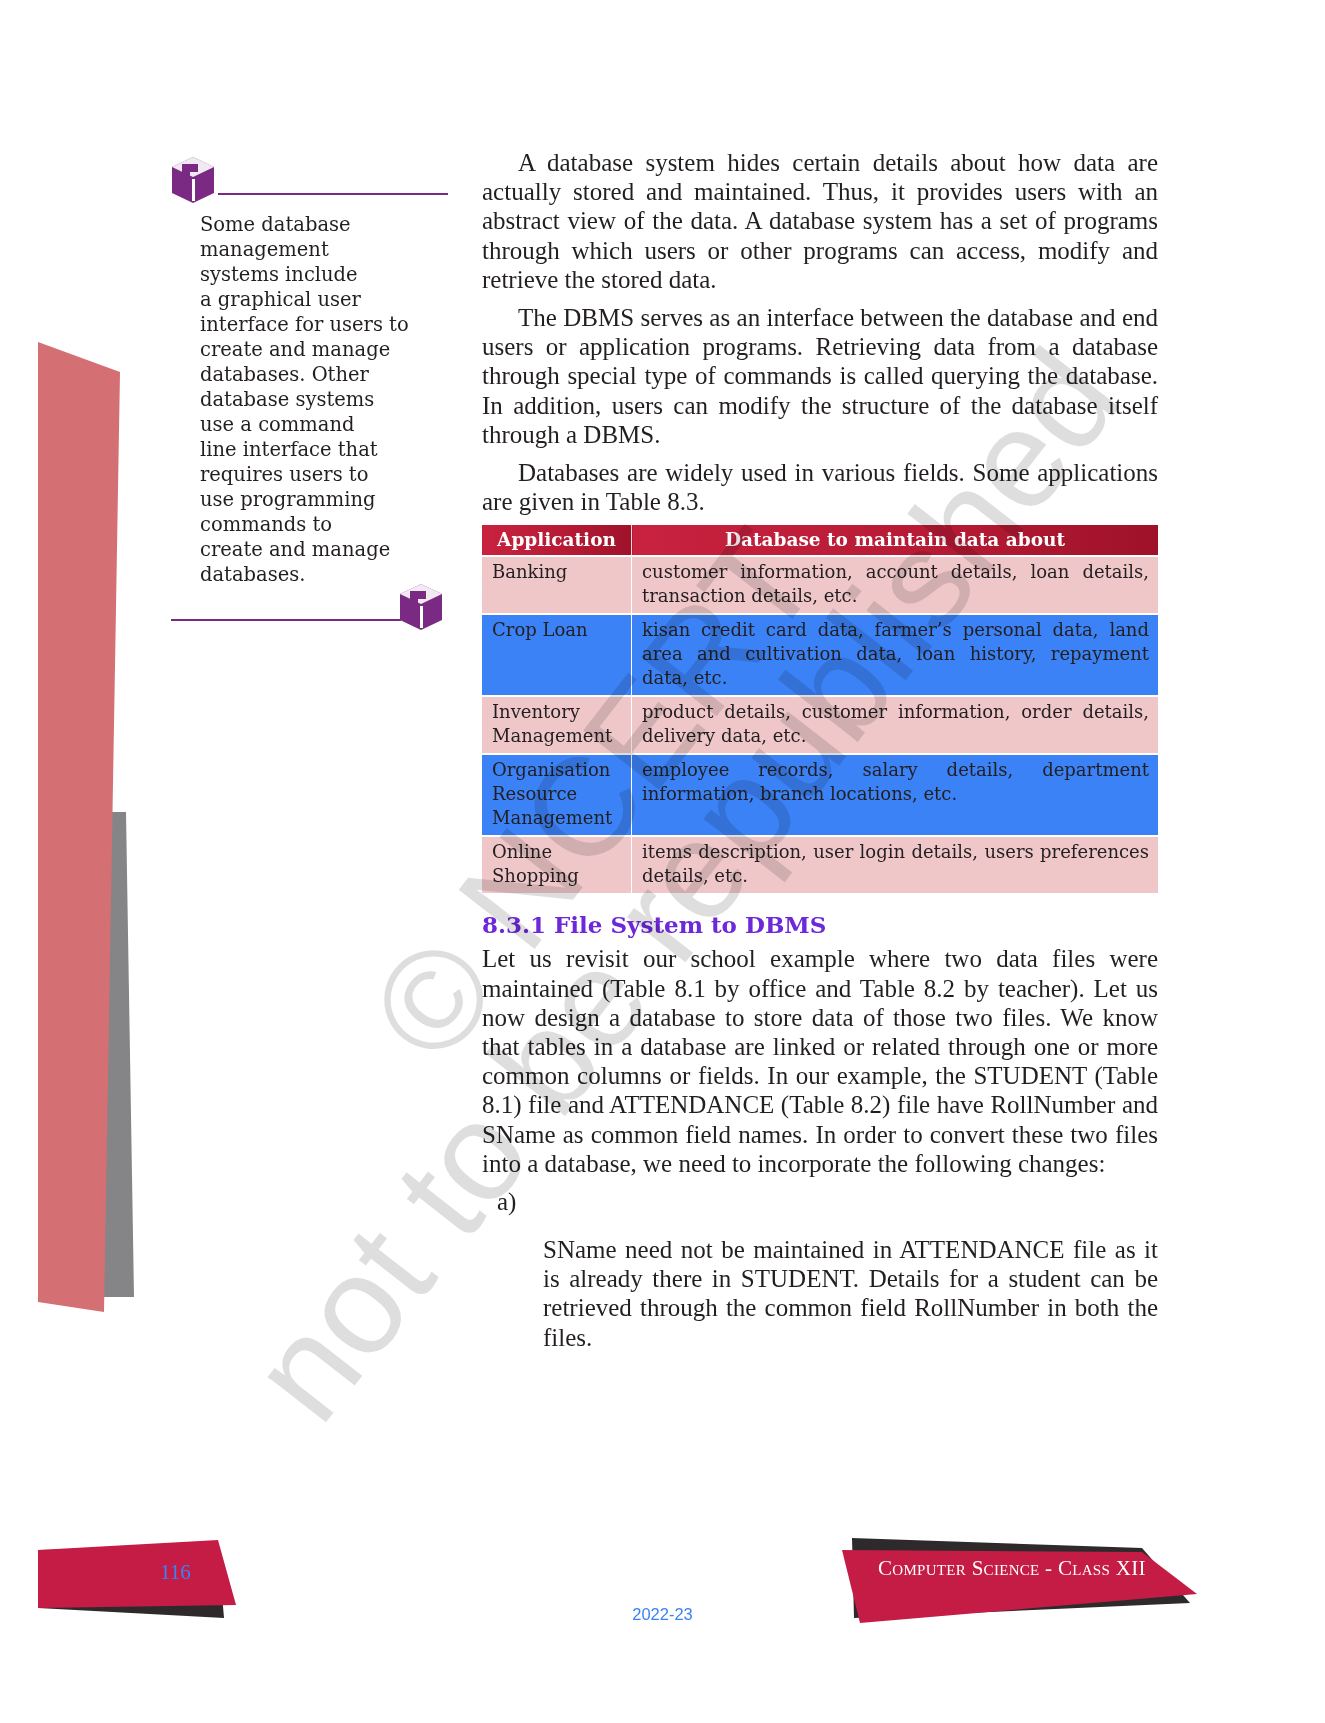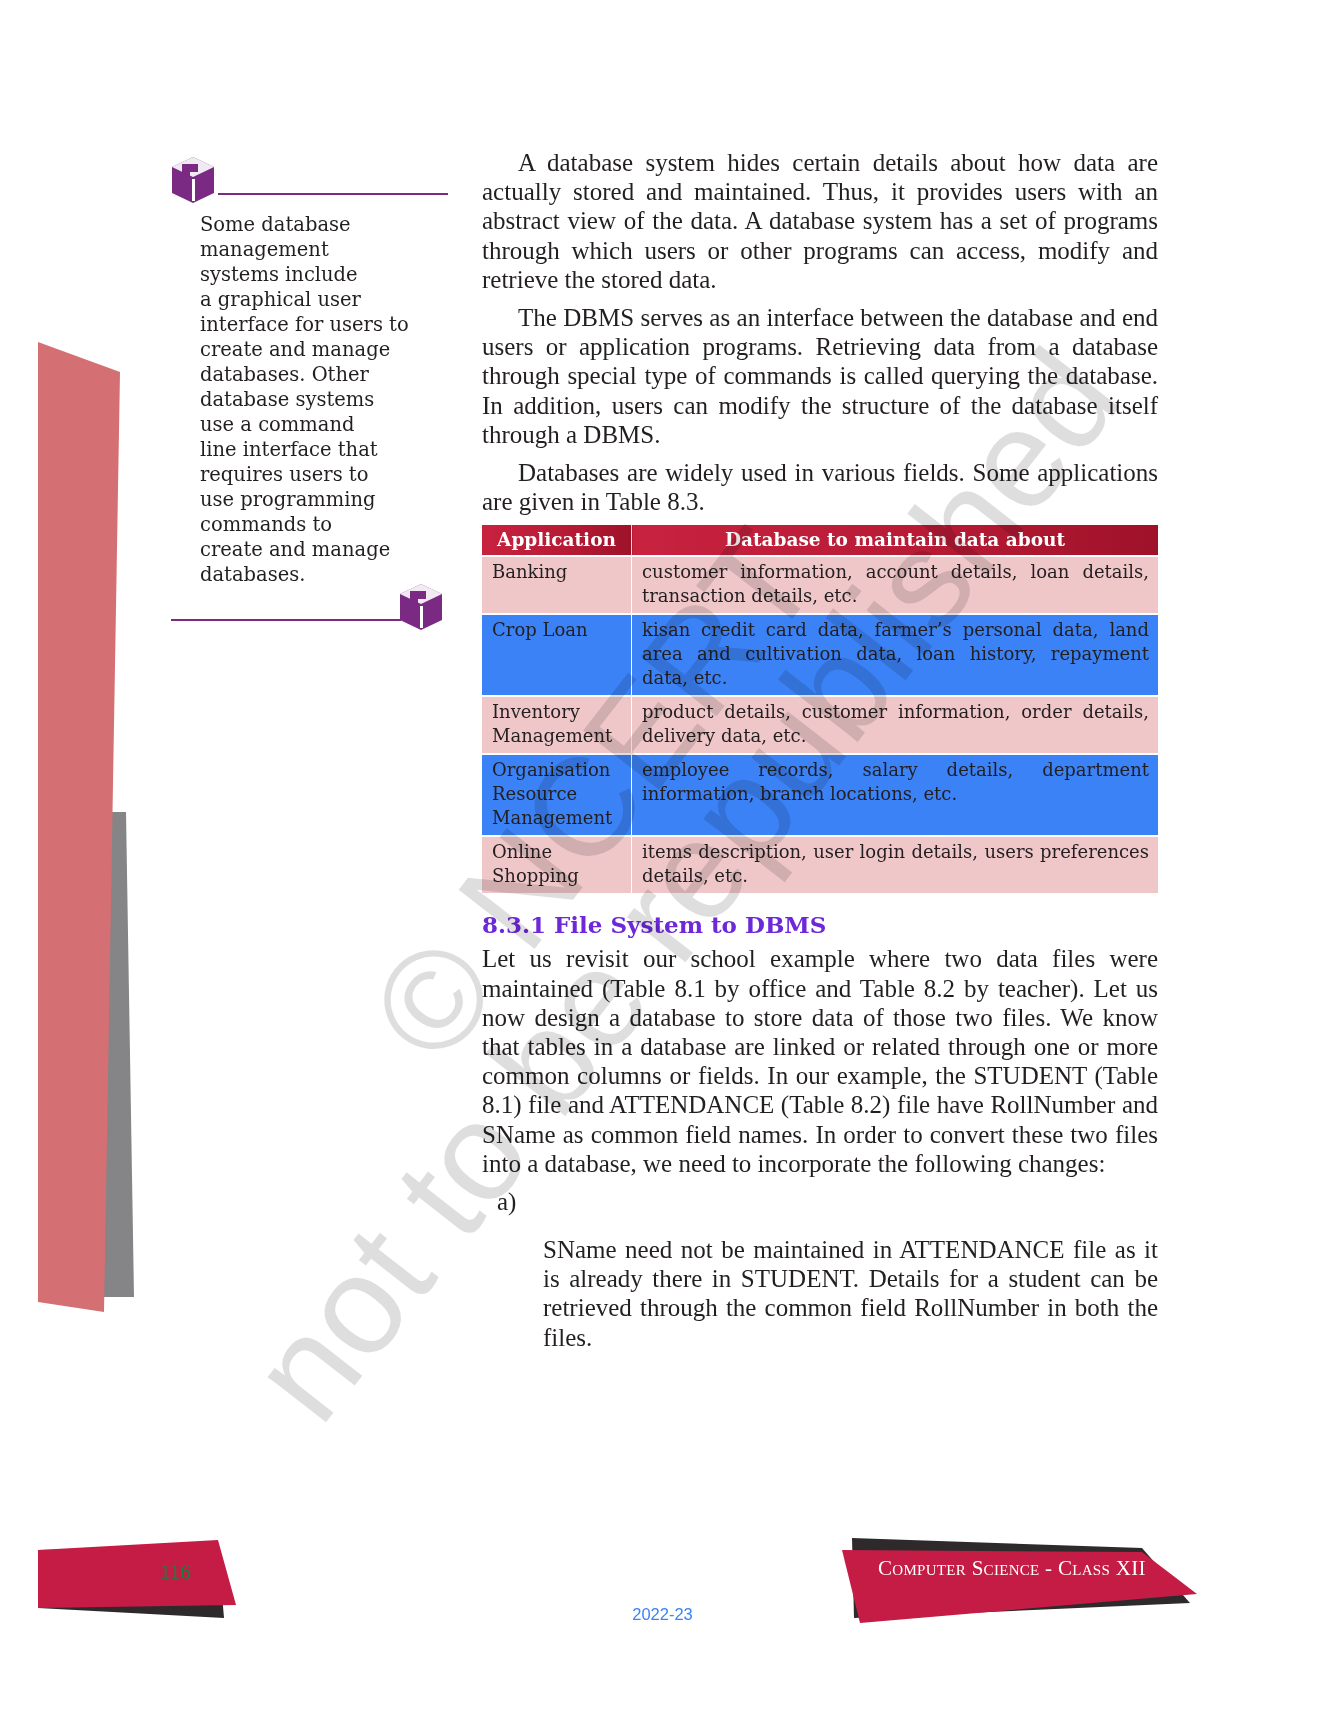--- a/index.html
+++ b/index.html
@@ -25,21 +25,21 @@
   table.apps tr.even td { background:#3b82f6; }
   table.apps td.app { width:130px; }
 
   .section-heading { font-family:"DejaVu Serif", serif; font-weight:bold; color:#6d28d9; font-size:23px; margin:18px 0 6px 0; }
   .list-item { display:flex; font-family:"Liberation Serif", serif; font-size:25px; line-height:29.2px; margin-top:6px; }
   .list-marker { width:46px; flex:none; padding-left:15px; }
   .list-text { flex:1; text-align:justify;margin-top:48px; }
 
   .footer-left { position:absolute; left:38px; top:1540px; width:200px; height:80px; }
   .footer-right { position:absolute; left:842px; top:1538px; width:360px; height:85px; }
-  .page-number { position:absolute; left:160px; top:1560px; color:#15803d; font-family:"Liberation Serif", serif; font-size:21px; z-index:3; }
+  .page-number { position:absolute; left:160px; top:1560px; color:#3b82f6; font-family:"Liberation Serif", serif; font-size:21px; z-index:3; }
   .footer-book { position:absolute; left:878px; top:1556px; color:#fff; font-family:"Liberation Serif", serif; font-size:21px; font-variant:small-caps; z-index:3; letter-spacing:0.3px; }
   .footer-year { position:absolute; left:0; width:1325px; top:1605px; text-align:center; font-family:"Liberation Sans", sans-serif; font-size:16.5px; color:#3b82f6; }
 </style>
 </head>
 <body>
 
 <svg class="deco-left-tab" viewBox="0 0 100 980" preserveAspectRatio="none">
   <polygon points="62,470 88,470 96,955 66,955" fill="#858587"></polygon>
   <polygon points="0,0 82,30 66,970 0,960" fill="#d47073"></polygon>
 </svg>

